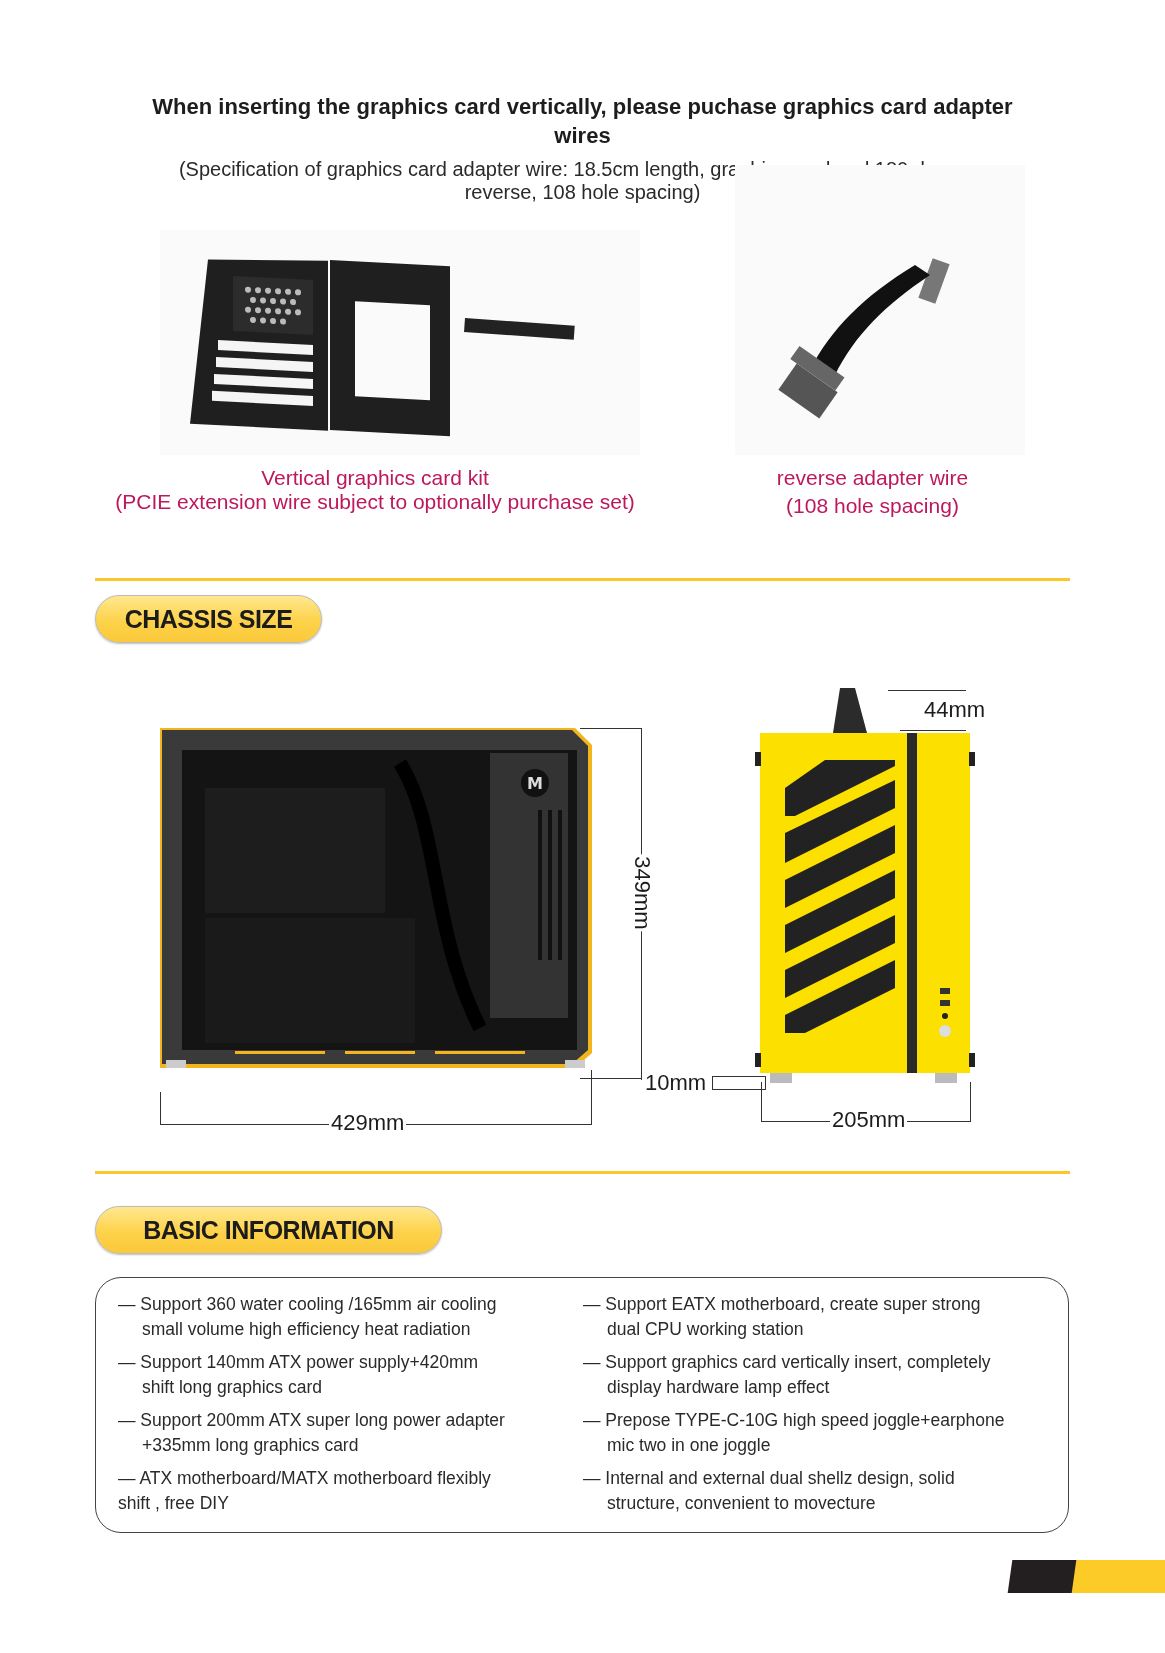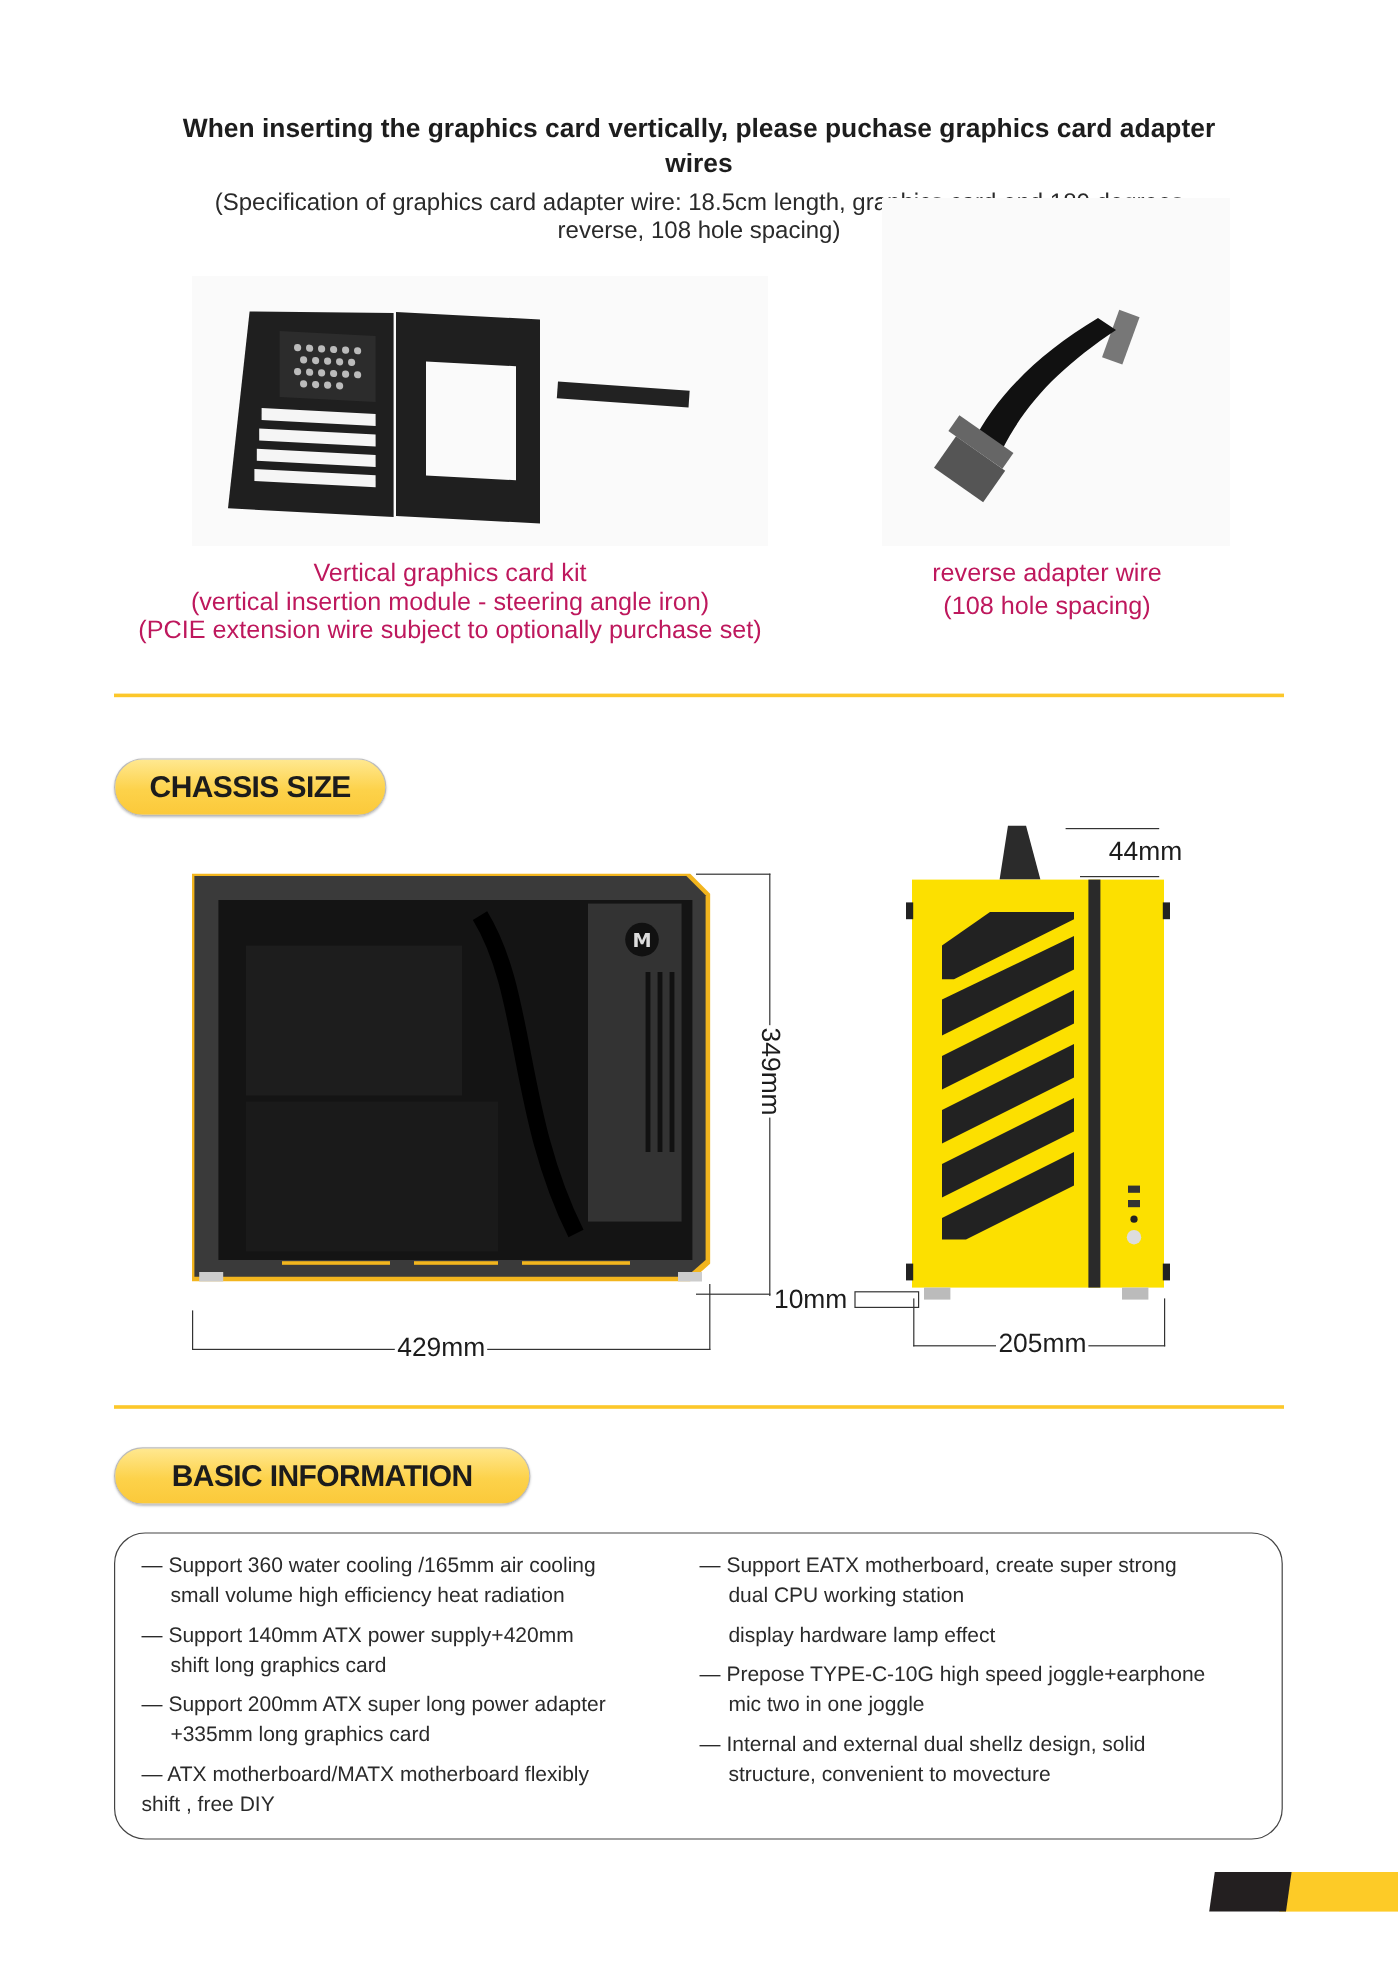--- a/index.html
+++ b/index.html
@@ -66,40 +66,39 @@
       <rect x="0" y="0" width="120" height="170" fill="#1f1f1f"></rect>
       <rect x="25" y="40" width="75" height="95" fill="#fafafa"></rect>
     </g>
     <g transform="translate(305,88) rotate(4)">
       <rect x="0" y="0" width="110" height="14" fill="#222"></rect>
     </g>
   </svg>
 </div>
 <div class="abs caption" style="left:95px;width:560px;top:466px;">
   <div>Vertical graphics card kit</div>
-  <div>(vertical insertion module - steering angle iron)</div>
   <div>(PCIE extension wire subject to optionally purchase set)</div>
 </div>
 
 <div class="abs" style="left:735px;top:165px;width:290px;height:290px;background:#fafafa;">
   <svg width="290" height="290" viewBox="0 0 290 290">
     <rect x="190" y="95" width="18" height="42" fill="#777" transform="rotate(20 199 116)"></rect>
     <path d="M195 110 C150 140,120 170,100 210 L75 205 C95 165,130 130,180 100 Z" fill="#111"></path>
     <rect x="55" y="195" width="55" height="16" fill="#666" transform="rotate(35 82 203)"></rect>
     <rect x="48" y="210" width="50" height="32" fill="#555" transform="rotate(35 73 226)"></rect>
   </svg>
 </div>
 <div class="abs caption" style="left:695px;width:355px;top:466px;">
   <div>reverse adapter wire</div>
   <div style="margin-top:4px;">(108 hole spacing)</div>
 </div>
 
 <div class="abs divider" style="top:578px;"></div>
 
-<div class="abs pill" style="left:95px;top:632px;width:225px;text-align:right;">CHASSIS SIZE</div>
+<div class="abs pill" style="left:95px;top:595px;width:225px;text-align:right;">CHASSIS SIZE</div>
 
 <div class="abs" style="left:160px;top:728px;width:432px;height:340px;">
   <svg width="432" height="340" viewBox="0 0 432 340">
     <polygon points="0,0 415,0 432,17 432,325 415,340 0,340" fill="#f2b51e"></polygon>
     <polygon points="2,2 412,2 428,18 428,322 412,336 2,336" fill="#3a3a3a"></polygon>
     <rect x="22" y="22" width="395" height="300" fill="#141414"></rect>
     <rect x="45" y="60" width="180" height="125" fill="#1d1d1d"></rect>
     <rect x="45" y="190" width="210" height="125" fill="#1a1a1a"></rect>
     <rect x="330" y="25" width="78" height="265" fill="#333"></rect>
     <circle cx="375" cy="55" r="14" fill="#111"></circle>
@@ -186,20 +185,21 @@
         <div>— ATX motherboard/MATX motherboard flexibly</div>
         <div>shift , free DIY</div>
       </div>
   </div>
   <div class="info-col" style="left:487px;width:470px;">
     <div class="info-item">
         <div>— Support EATX motherboard, create super strong</div>
         <div class="cont">dual CPU working station</div>
       </div>
     <div class="info-item">
+        <div>— Support graphics card vertically insert, completely</div>
         <div class="cont">display hardware lamp effect</div>
       </div>
     <div class="info-item">
         <div>— Prepose TYPE-C-10G high speed joggle+earphone</div>
         <div class="cont">mic two in one joggle</div>
       </div>
     <div class="info-item">
         <div>— Internal and external dual shellz design, solid</div>
         <div class="cont">structure, convenient to movecture</div>
       </div>

